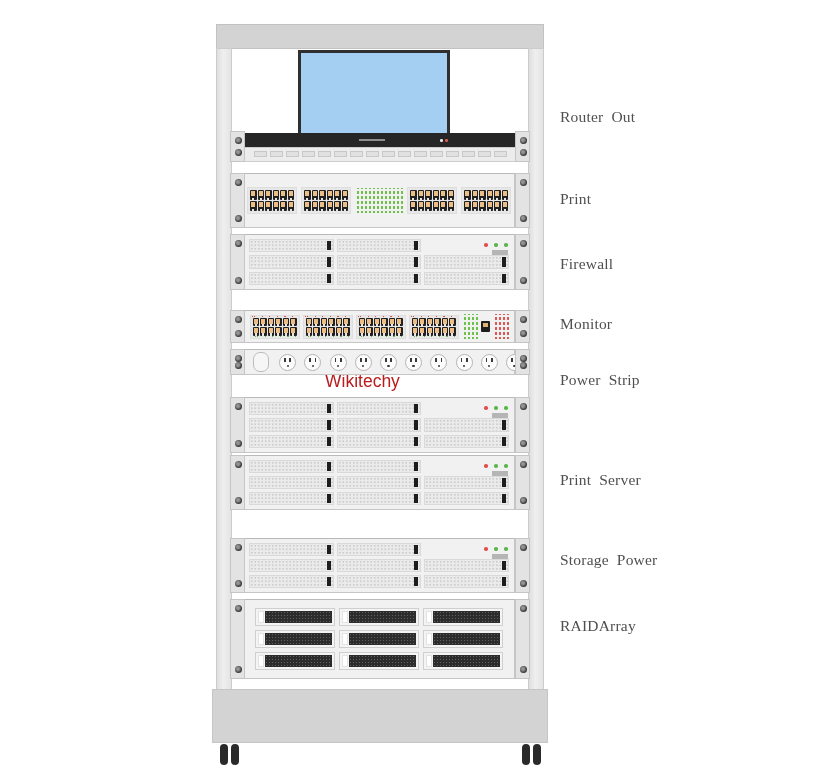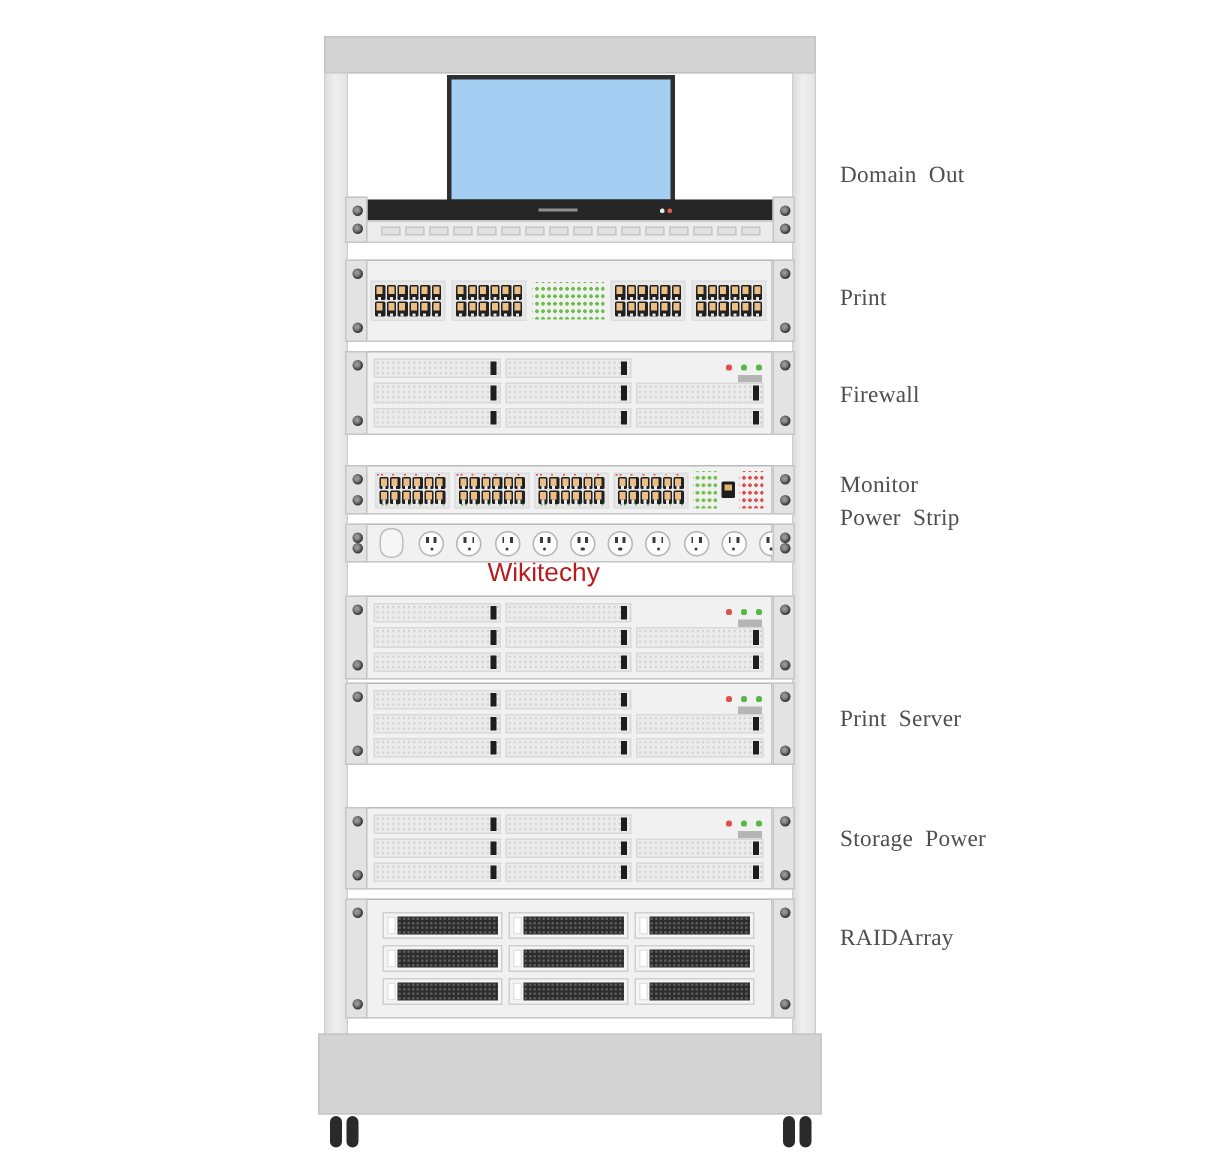--- a/index.html
+++ b/index.html
@@ -79,21 +79,21 @@
   .shelf{position:absolute;left:4px;right:4px;top:2px;height:14px;background:#262626;z-index:2;}
   .shelf-line{position:absolute;left:125px;top:6px;width:26px;height:2px;background:#8f8f8f;}
   .shelf-dot{position:absolute;top:6px;width:2.5px;height:2.5px;border-radius:50%;}
   .shelf-dot.w{left:206px;background:#e8e8e8;}
   .shelf-dot.r{left:211px;background:#e05a50;}
   .tray{position:absolute;left:4px;right:4px;top:16px;height:15px;background:#ececec;border:1px solid #cdcdcd;box-sizing:border-box;display:flex;gap:3px;justify-content:center;padding-top:3px;z-index:2;}
   .key{width:13px;height:6px;background:#e1e1e1;border:1px solid #c8c8c8;box-sizing:border-box;flex:0 0 auto;}
 
   
   .lbl{position:absolute;left:560px;font-family:"Liberation Serif",serif;font-size:15.5px;color:#4f4f4f;word-spacing:4px;letter-spacing:.2px;line-height:19.5px;white-space:nowrap;}
-  .lbl-monitor{top:107px}.lbl-router{top:189px}.lbl-firewall{top:254px}.lbl-switch{top:314px}.lbl-power{top:336px}
+  .lbl-monitor{top:107px}.lbl-router{top:189px}.lbl-firewall{top:254px}.lbl-switch{top:314px}.lbl-power{top:370px}
   .lbl-domain{top:404px;white-space:normal;width:175px}
   .lbl-print{top:470px}.lbl-storage{top:550px}.lbl-raid{top:616px}
   .watermark{position:absolute;left:325px;top:371px;font-family:"Liberation Sans",sans-serif;font-size:17.5px;}
 </style>
 </head>
 <body>
 
 <div class="stage">
 
   <div class="rack-top"></div>
@@ -450,21 +450,21 @@
         </span>
         <span class="rbay">
           <span class="rtab"></span>
           <span class="rmesh"></span>
         </span>
       </div>
     <div class="ear ear-l"></div>
     <div class="ear ear-r"></div>
   </div>
 
-  <div class="lbl lbl-monitor">Domain Out</div>
+  <div class="lbl lbl-monitor">Router Out</div>
   <div class="lbl lbl-router">Print</div>
   <div class="lbl lbl-firewall">Firewall</div>
   <div class="lbl lbl-switch">Monitor</div>
   <div class="lbl lbl-power">Power Strip</div>
   <div class="lbl lbl-print">Print Server</div>
   <div class="lbl lbl-storage">Storage Power</div>
   <div class="lbl lbl-raid">RAIDArray</div>
 </div>
 
 </body></html>

